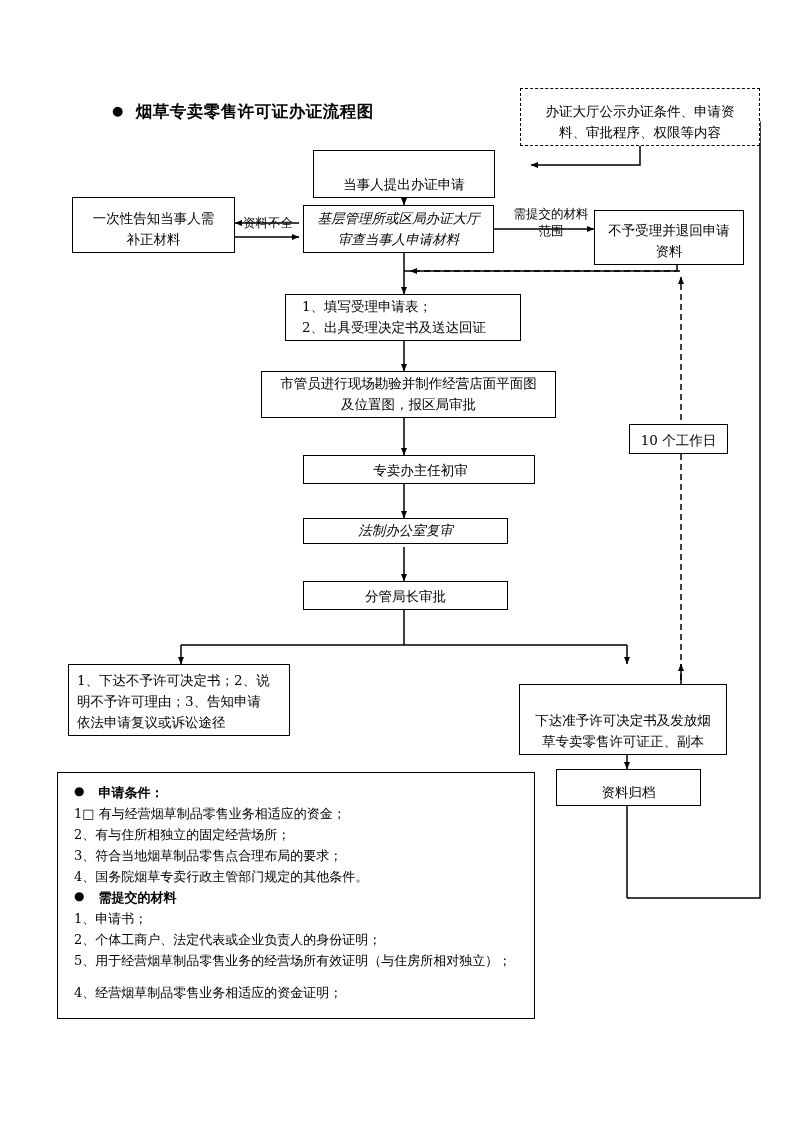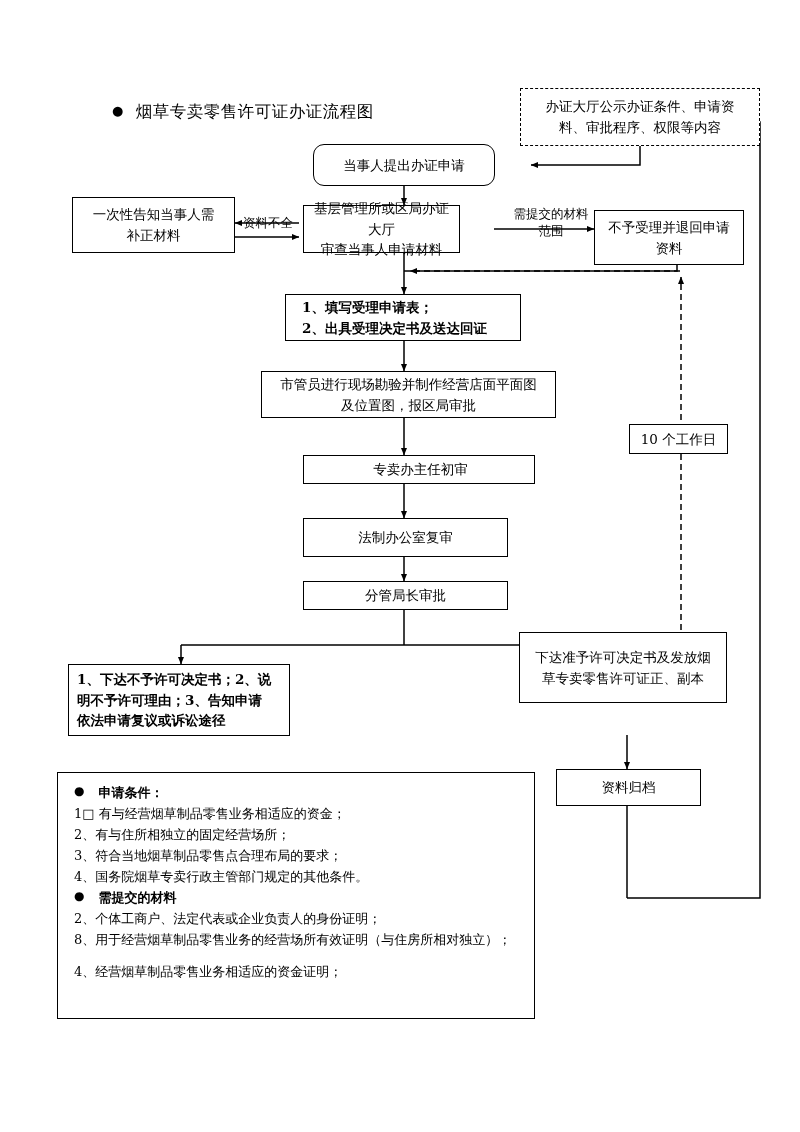--- a/index.html
+++ b/index.html
@@ -13,45 +13,45 @@
   }
   #canvas{position:absolute;left:0;top:0;width:800px;height:1132px;}
   svg.conn{position:absolute;left:0;top:0;width:800px;height:1132px;pointer-events:none;}
 
   .node{
     position:absolute;
     box-sizing:border-box;
     border:1px solid #000;
     background:#fff;
     display:flex;
-    align-items:center;
+    align-items:flex-end;
     justify-content:center;
     text-align:center;
     font-size:13.5px;
     line-height:1.55;
     padding:2px 6px;
   }
   .node.dashed{border:1px dashed #000;}
-  .node.left{justify-content:flex-start;text-align:left;font-weight:bold;}
+  .node.left{justify-content:flex-start;text-align:left;}
   .node .txt{width:100%;white-space:pre-line;}
 
   .edge-label{
     position:absolute;
     font-size:12.5px;
     line-height:1.35;
     text-align:center;
     background:transparent;
     white-space:pre-line;
   }
 
   #title{
     position:absolute;
     left:112px;top:101px;
     font-size:16.5px;
-    font-weight:normal;
+    font-weight:bold;
     letter-spacing:.5px;
     white-space:nowrap;
   }
   #title .bullet{font-size:13px;vertical-align:2px;margin-right:12px;}
 
   #legend{
     position:absolute;
     left:57px;top:772px;
     width:478px;height:247px;
     box-sizing:border-box;
@@ -118,30 +118,30 @@
 
   <div id="title">
     <span class="bullet">●</span><span>烟草专卖零售许可证办证流程图</span>
   </div>
 
   <div class="node dashed" style="left:520px;top:88px;width:240px;height:58px;">
     <span class="txt">办证大厅公示办证条件、申请资
 料、审批程序、权限等内容</span>
   </div>
 
-  <div class="node" style="left:313px;top:144px;width:182px;height:42px;border-radius:11px;">
+  <div class="node" style="left:313px;top:150px;width:182px;height:48px;">
     <span class="txt">当事人提出办证申请</span>
   </div>
 
   <div class="node" style="left:72px;top:197px;width:163px;height:56px;">
     <span class="txt">一次性告知当事人需
 补正材料</span>
   </div>
 
-  <div class="node" style="left:303px;top:205px;width:157px;height:48px;">
+  <div class="node" style="left:303px;top:205px;width:191px;height:48px;font-style:italic;">
     <span class="txt">基层管理所或区局办证大厅
 审查当事人申请材料</span>
   </div>
 
   <div class="node" style="left:594px;top:210px;width:150px;height:55px;">
     <span class="txt">不予受理并退回申请
 资料</span>
   </div>
 
   <div class="node left" style="left:285px;top:294px;width:236px;height:47px;padding-left:16px;">
@@ -155,35 +155,35 @@
   </div>
 
   <div class="node" style="left:629px;top:424px;width:99px;height:30px;">
     <span class="txt">10 个工作日</span>
   </div>
 
   <div class="node" style="left:303px;top:455px;width:232px;height:29px;padding-left:9px;">
     <span class="txt">专卖办主任初审</span>
   </div>
 
-  <div class="node" style="left:303px;top:518px;width:205px;height:39px;">
+  <div class="node" style="left:303px;top:518px;width:205px;height:26px;font-style:italic;">
     <span class="txt">法制办公室复审</span>
   </div>
 
   <div class="node" style="left:303px;top:581px;width:205px;height:29px;">
     <span class="txt">分管局长审批</span>
   </div>
 
   <div class="node left" style="left:68px;top:664px;width:222px;height:72px;padding-left:8px;">
     <span class="txt">1、下达不予许可决定书；2、说
 明不予许可理由；3、告知申请
 依法申请复议或诉讼途径</span>
   </div>
 
-  <div class="node" style="left:519px;top:632px;width:208px;height:71px;">
+  <div class="node" style="left:519px;top:684px;width:208px;height:71px;">
     <span class="txt">下达准予许可决定书及发放烟
 草专卖零售许可证正、副本</span>
   </div>
 
   <div class="node" style="left:556px;top:769px;width:145px;height:37px;">
     <span class="txt">资料归档</span>
   </div>
 
   <div class="edge-label" style="left:238px;top:198px;width:60px;">
     <span>资料不全</span>
@@ -198,19 +198,20 @@
     <div class="hd">
       <span class="b">●</span><span>申请条件：</span>
     </div>
     <div class="li">1□ 有与经营烟草制品零售业务相适应的资金；</div>
     <div class="li">2、有与住所相独立的固定经营场所；</div>
     <div class="li">3、符合当地烟草制品零售点合理布局的要求；</div>
     <div class="li">4、国务院烟草专卖行政主管部门规定的其他条件。</div>
     <div class="hd">
       <span class="b">●</span><span>需提交的材料</span>
     </div>
+    <div class="li">1、申请书；</div>
     <div class="li">2、个体工商户、法定代表或企业负责人的身份证明；</div>
-    <div class="li">8、用于经营烟草制品零售业务的经营场所有效证明（与住房所相对独立）；</div>
+    <div class="li">5、用于经营烟草制品零售业务的经营场所有效证明（与住房所相对独立）；</div>
     <div class="spacer"></div>
     <div class="li">4、经营烟草制品零售业务相适应的资金证明；</div>
   </div>
 
 </div>
 
 </body></html>

